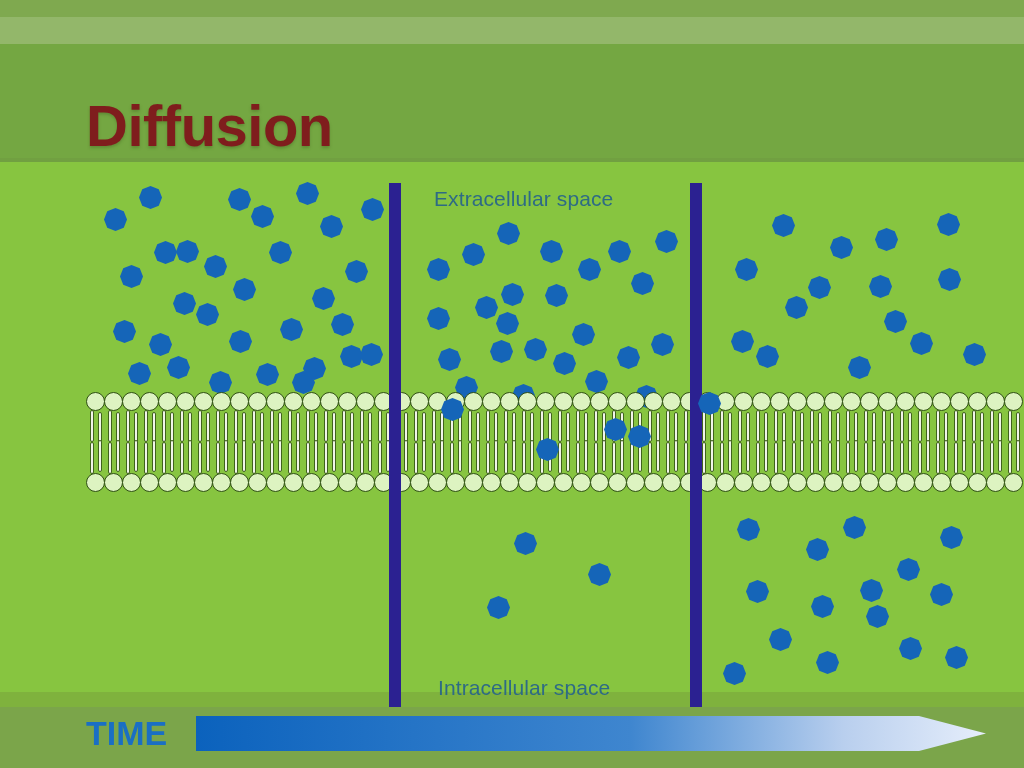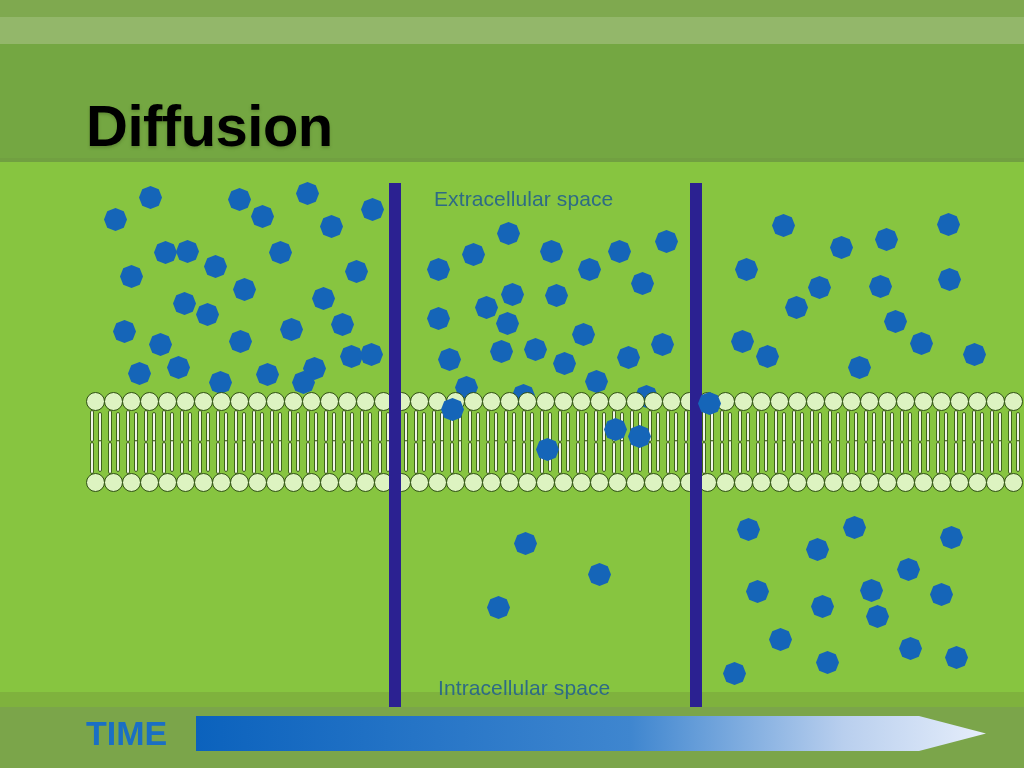--- a/index.html
+++ b/index.html
@@ -13,21 +13,21 @@
   
   .band{position:absolute;left:0;width:1024px;}
   #band-top{top:0;height:17px;background:#7fa94f;}
   #band-light{top:17px;height:27px;background:#93b76a;}
   #band-mid{top:44px;height:118px;background:#74a742;}
   #header-shadow{top:158px;height:4px;background:#6f9b42;opacity:.55;}
 
   #page-title{
     position:absolute;left:86px;top:97px;
     font-size:58px;font-weight:bold;letter-spacing:-.5px;
-    color:#000000;line-height:1;
+    color:#7f1d1d;line-height:1;
     text-shadow:0 2px 3px rgba(60,90,30,.35);
   }
 
   
   #field{position:absolute;left:0;top:162px;width:1024px;height:545px;background:#87c540;}
   #field-bottom-shade{position:absolute;left:0;top:692px;width:1024px;height:15px;background:#7fb23d;}
 
   
   #footer{position:absolute;left:0;top:707px;width:1024px;height:61px;background:#7ba54a;}
 

